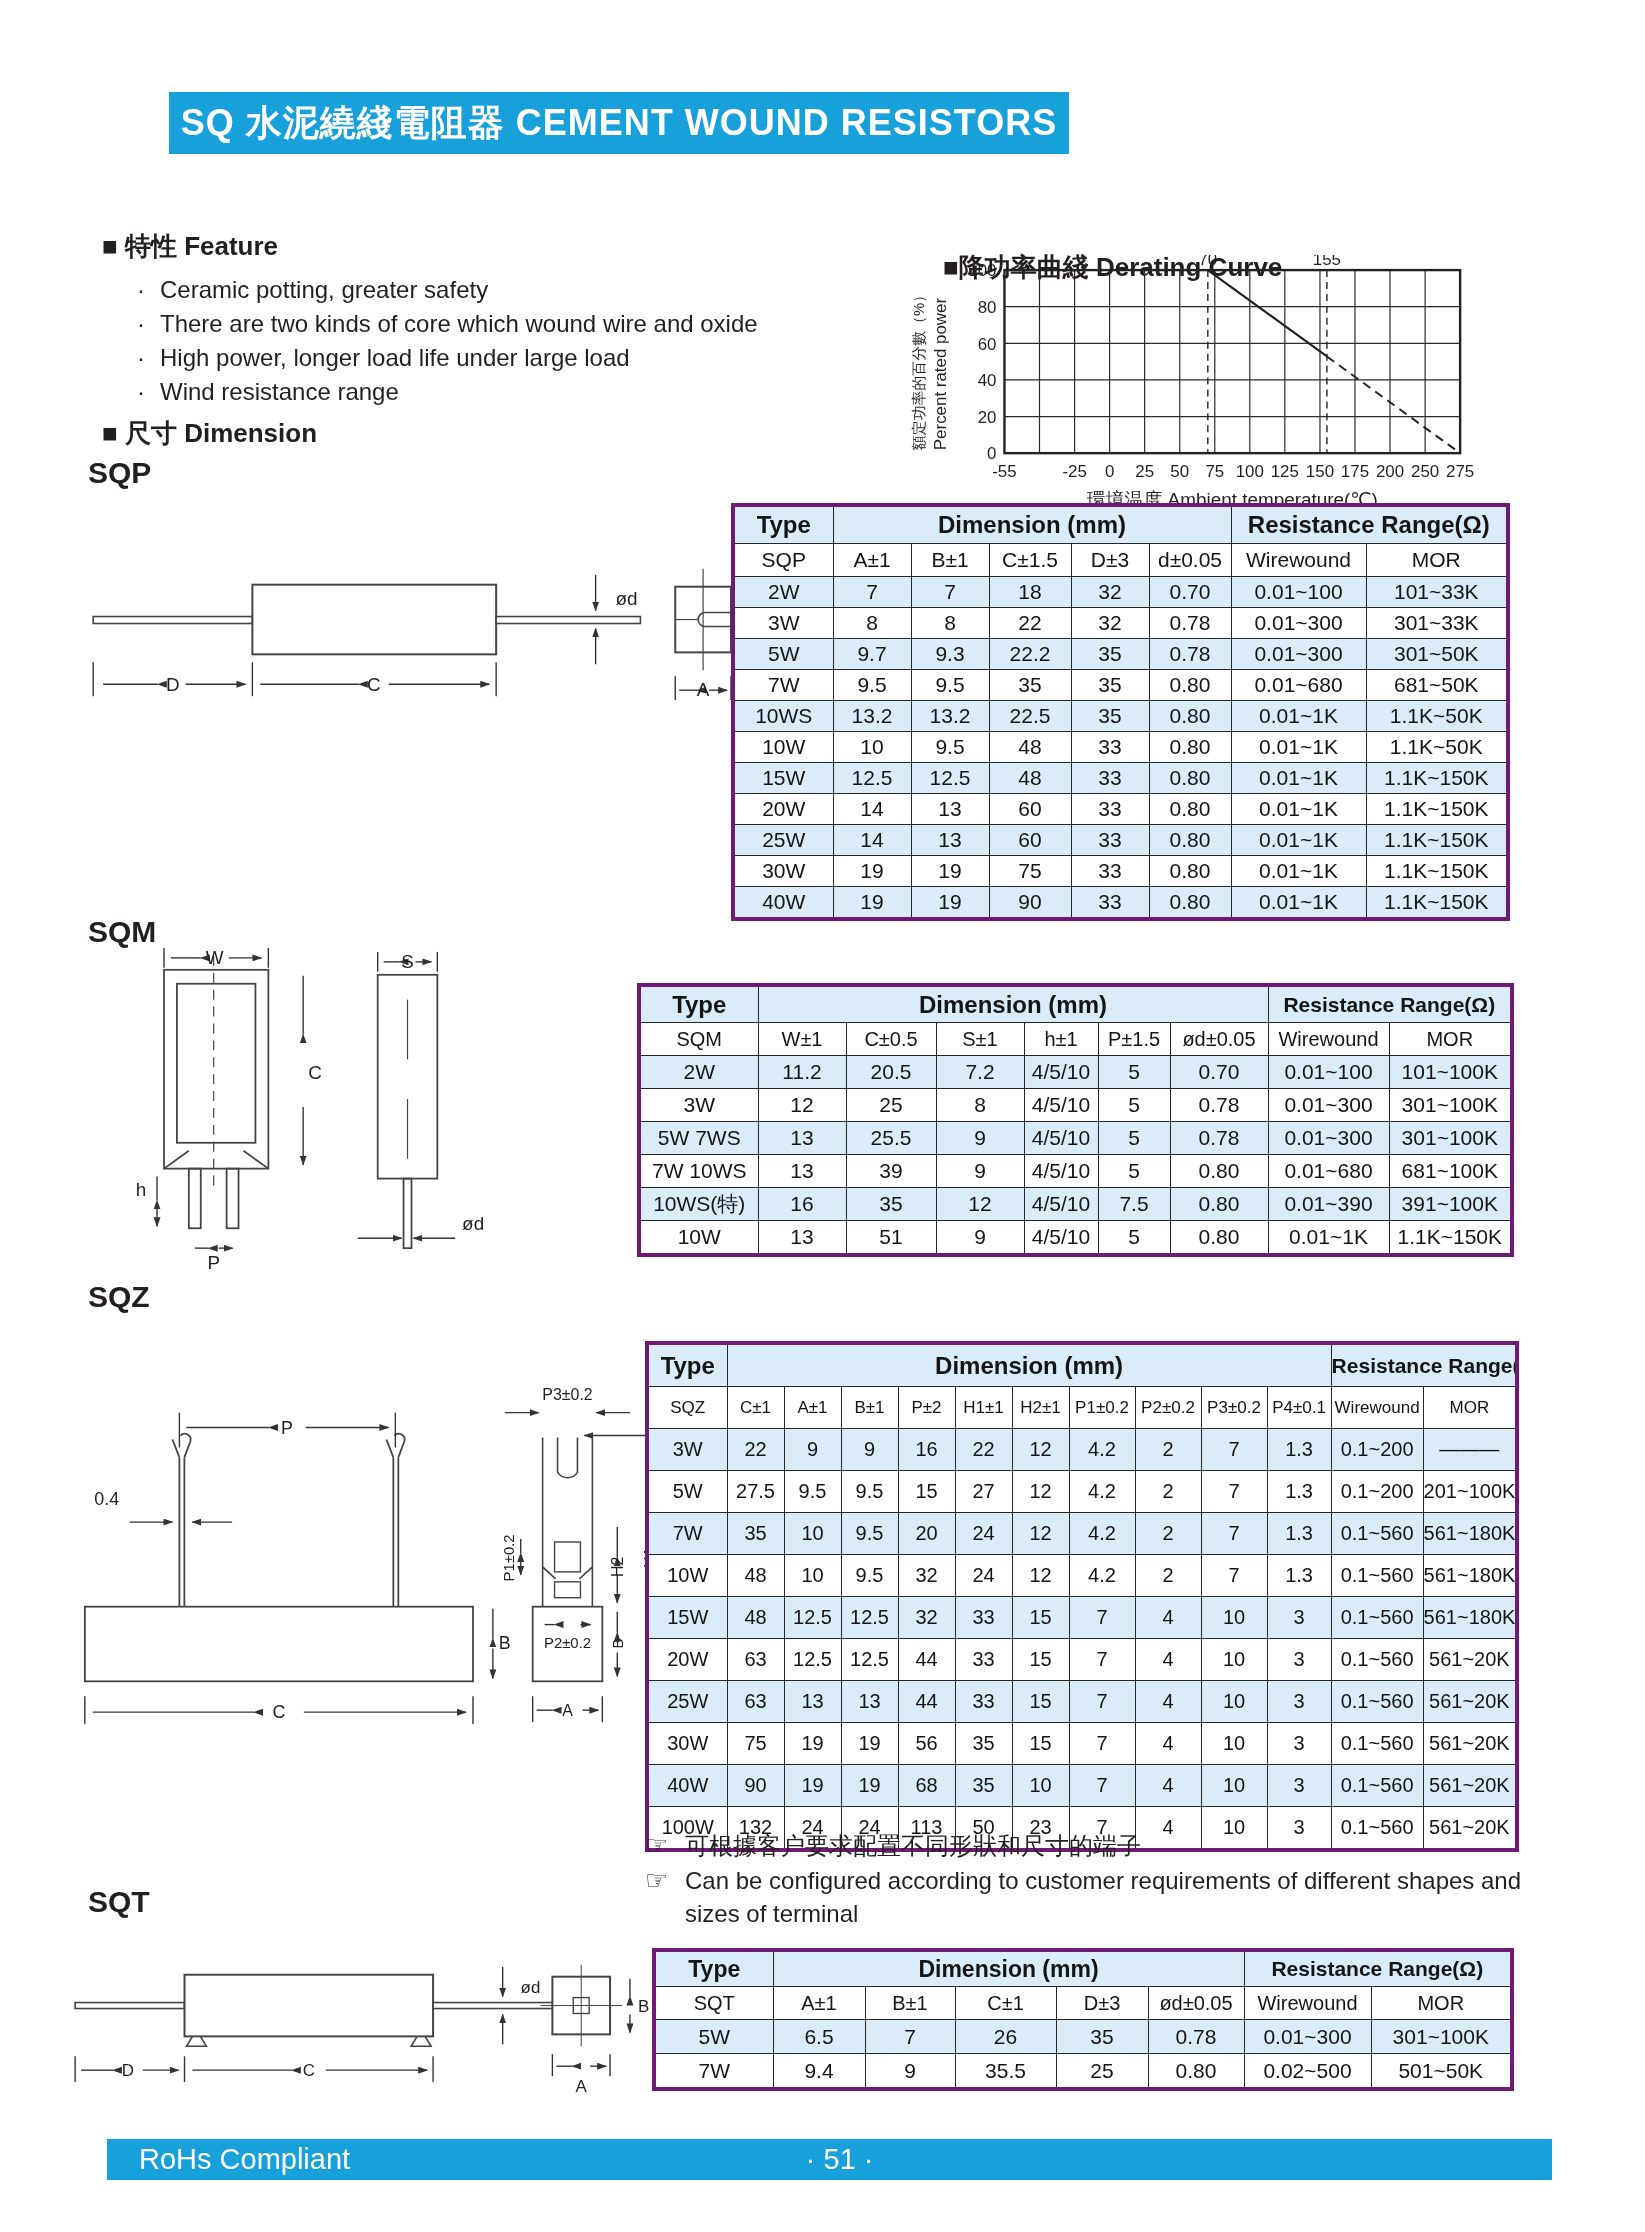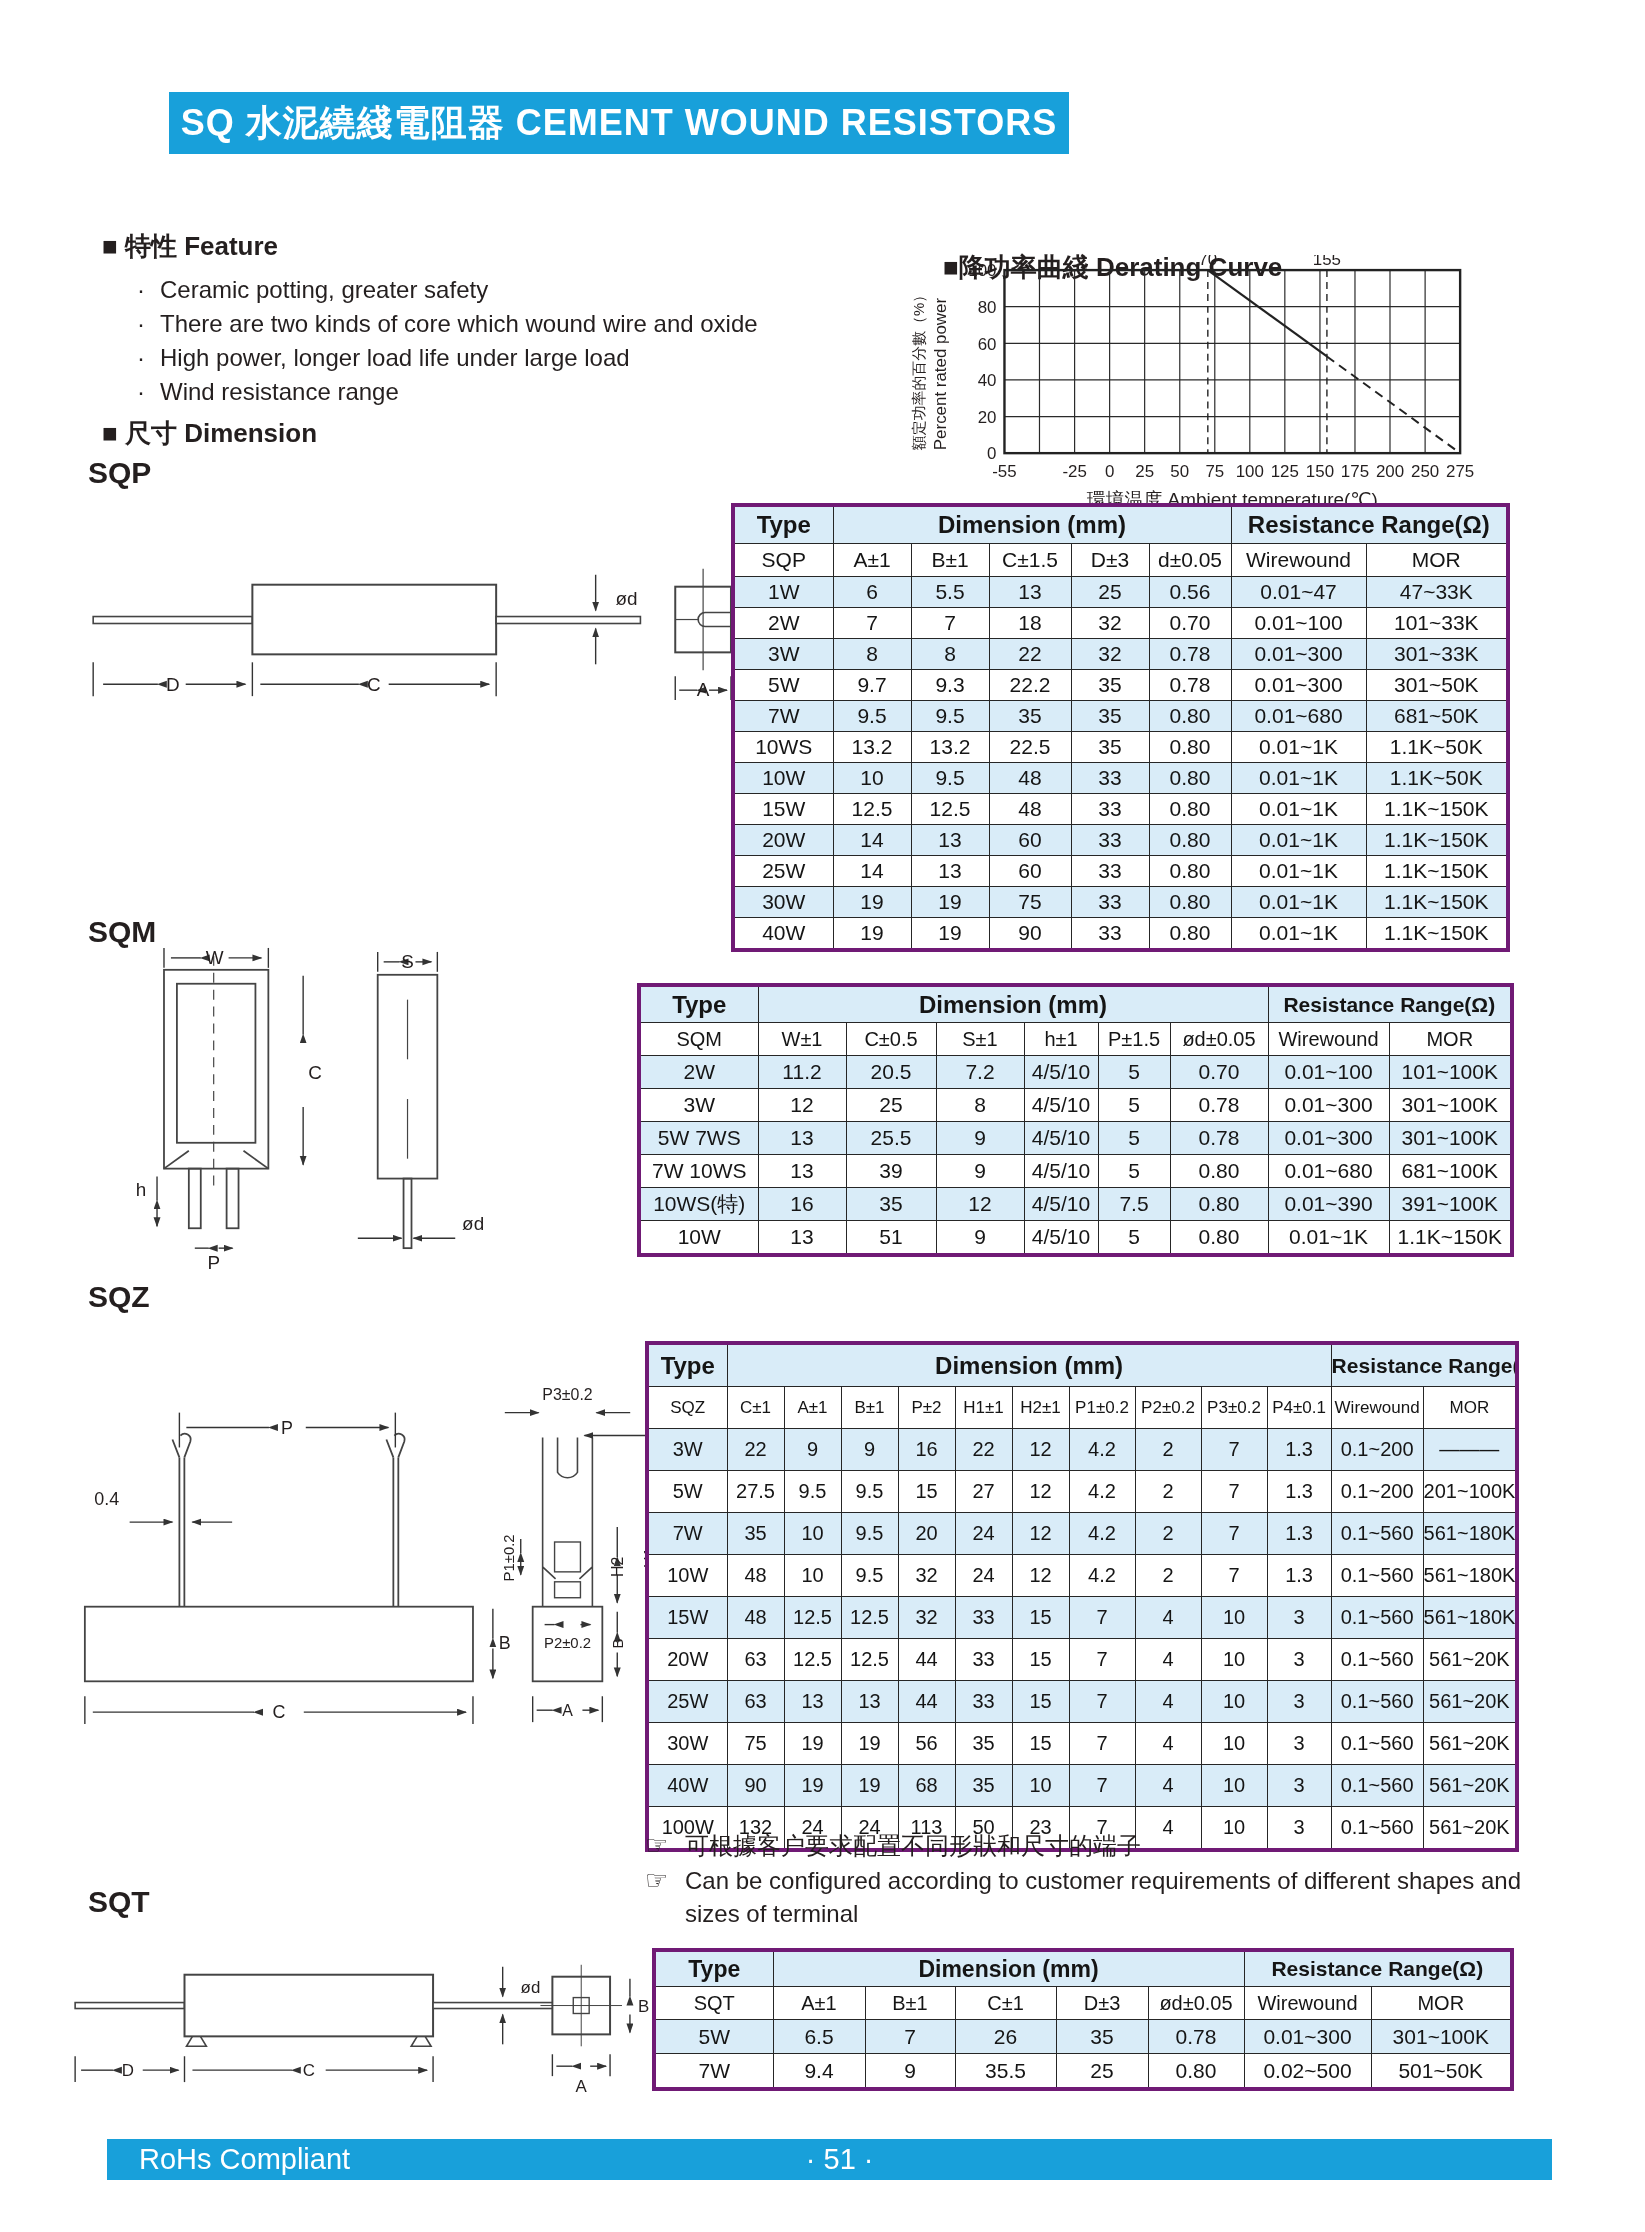--- a/index.html
+++ b/index.html
@@ -195,30 +195,20 @@
           <td>B±1</td>
           <td>C±1.5</td>
           <td>D±3</td>
           <td>d±0.05</td>
           <td>Wirewound</td>
           <td>MOR</td>
         </tr>
     </thead>
     <tbody>
         <tr>
-          <td>1W</td>
-          <td>6</td>
-          <td>5.5</td>
-          <td>13</td>
-          <td>25</td>
-          <td>0.56</td>
-          <td>0.01~47</td>
-          <td>47~33K</td>
-        </tr>
-        <tr>
           <td>2W</td>
           <td>7</td>
           <td>7</td>
           <td>18</td>
           <td>32</td>
           <td>0.70</td>
           <td>0.01~100</td>
           <td>101~33K</td>
         </tr>
         <tr>

